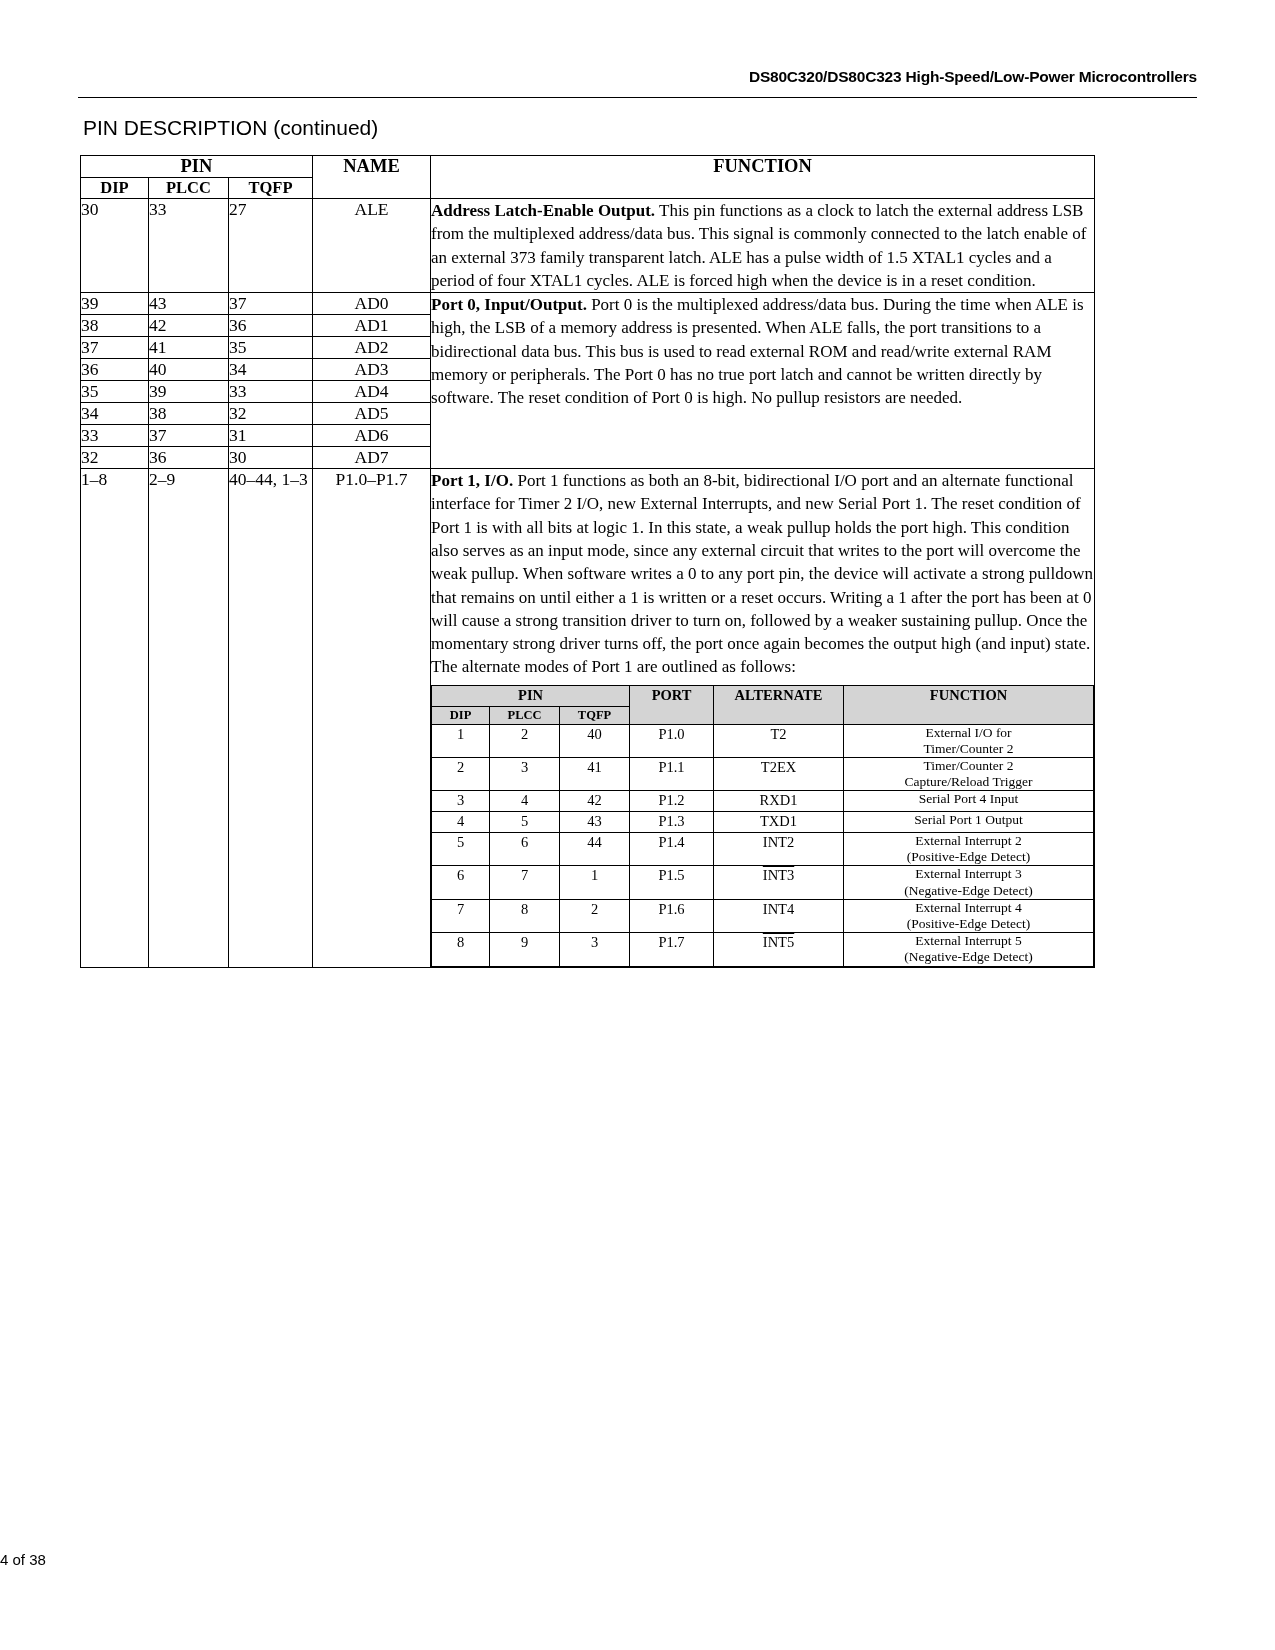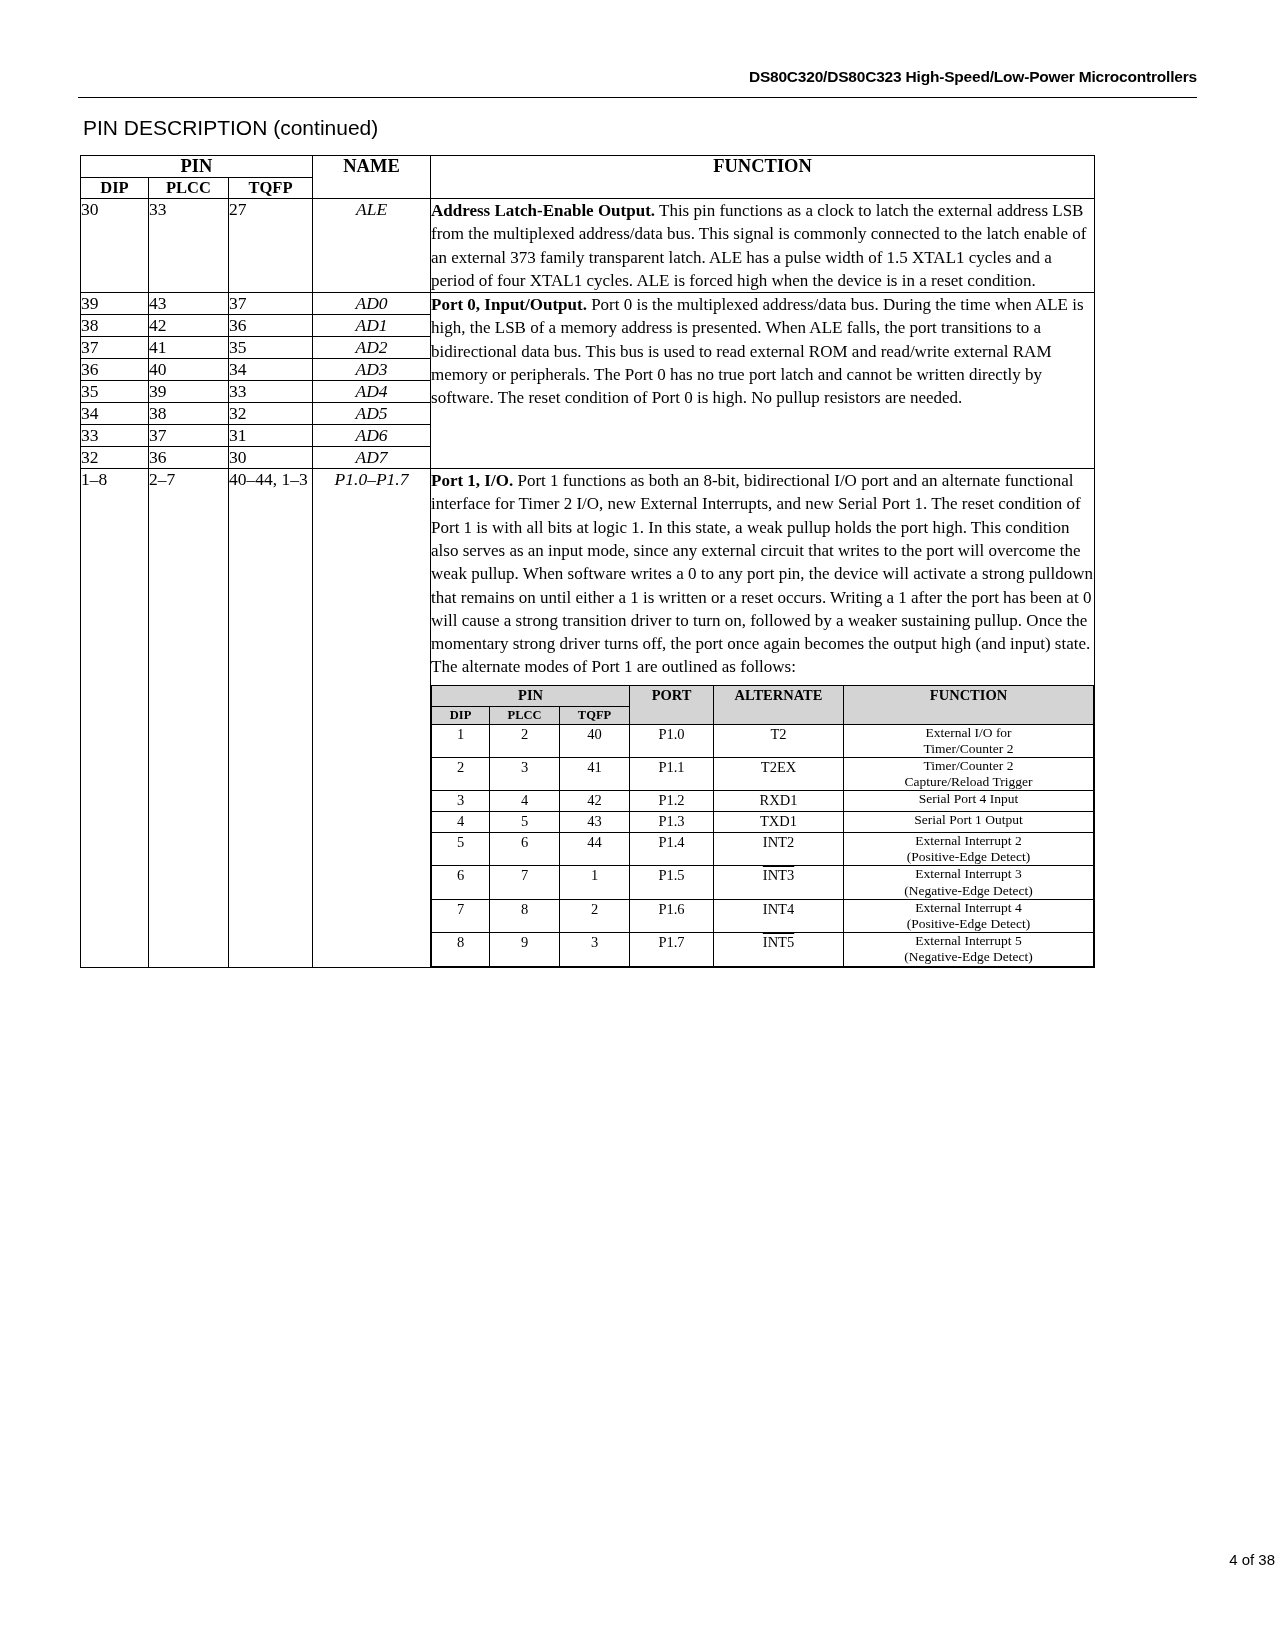--- a/index.html
+++ b/index.html
@@ -84,21 +84,20 @@
     text-align: left;
     font-size: 17.5px;
     vertical-align: middle;
     padding: 3px 0;
   }
   .nm {
     text-align: center;
     font-size: 17.5px;
     vertical-align: middle;
     padding: 3px 0;
-    font-style: italic;
   }
   .fn {
     font-size: 17px;
     line-height: 1.37;
     padding: 6px 10px 7px 10px;
     text-align: left;
     vertical-align: top;
   }
   .fn b { font-weight: bold; }
   .mid { vertical-align: middle; }
@@ -149,21 +148,21 @@
   .s-tqfp { width: 70px; }
   .s-port { width: 84px; }
   .s-alt { width: 130px; }
   .s-fn { width: auto; }
   .ovl { text-decoration: overline; }
   .footer {
     position: absolute;
     bottom: 82px;
     left: 0;
     width: 100%;
-    text-align: right;
+    text-align: left;
     font-family: "Liberation Sans", sans-serif;
     font-size: 15px;
   }
   .two-line { line-height: 1.2; }
 </style>
 </head>
 <body>
 
 <div class="page">
 
@@ -250,21 +249,21 @@
       </tr>
       <tr>
         <td class="num">32</td>
         <td class="num">36</td>
         <td class="num">30</td>
         <td class="nm">AD7</td>
       </tr>
 
       <tr>
         <td class="num mid">1–8</td>
-        <td class="num mid">2–7</td>
+        <td class="num mid">2–9</td>
         <td class="num mid">40–44, 1–3</td>
         <td class="nm mid">P1.0–P1.7</td>
         <td class="fn">
           <b>Port 1, I/O.</b><span> Port 1 functions as both an 8-bit, bidirectional I/O port and an alternate functional interface for Timer 2 I/O, new External Interrupts, and new Serial Port 1. The reset condition of Port 1 is with all bits at logic 1. In this state, a weak pullup holds the port high. This condition also serves as an input mode, since any external circuit that writes to the port will overcome the weak pullup. When software writes a 0 to any port pin, the device will activate a strong pulldown that remains on until either a 1 is written or a reset occurs. Writing a 1 after the port has been at 0 will cause a strong transition driver to turn on, followed by a weaker sustaining pullup. Once the momentary strong driver turns off, the port once again becomes the output high (and input) state. The alternate modes of Port 1 are outlined as follows:</span>
 
           <table class="sub-table">
             <colgroup>
               <col class="s-dip">
                 <col class="s-plcc">
                 <col class="s-tqfp">

